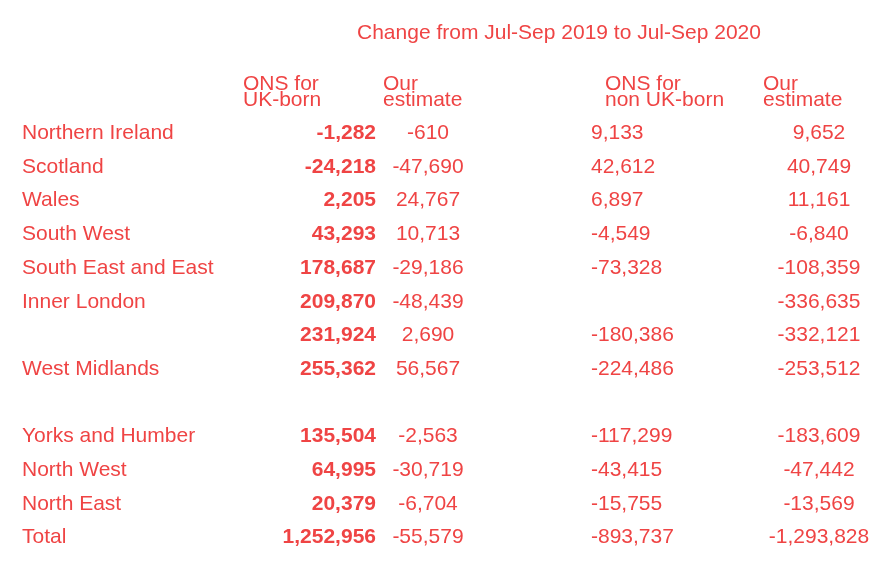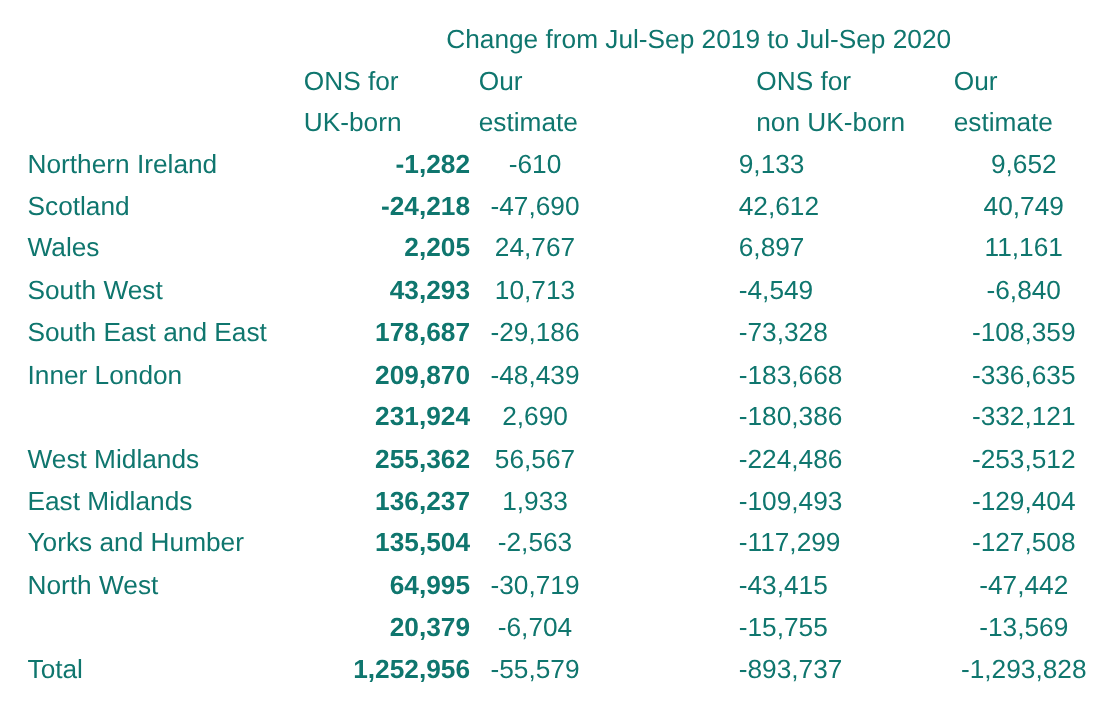--- a/index.html
+++ b/index.html
@@ -7,21 +7,21 @@
     padding: 0;
     background: #ffffff;
   }
   .sheet {
     position: relative;
     width: 892px;
     height: 577px;
     background: #ffffff;
     font-family: "Liberation Sans", sans-serif;
     font-size: 21px;
-    color: #0f766e;
+    color: #ef4444;
     overflow: hidden;
   }
   .line {
     position: absolute;
     left: 0;
     right: 0;
     height: 34px;
     line-height: 34px;
   }
   .cell {
@@ -45,21 +45,21 @@
 </style>
 </head>
 <body>
 
 <div class="sheet">
 
   <div class="line" style="top:15px">
     <span class="cell title-line">Change from Jul-Sep 2019 to Jul-Sep 2020</span>
   </div>
 
-  <div class="line" style="top:49px">
+  <div class="line" style="top:66px">
     <span class="cell h1">ONS for</span>
     <span class="cell h2">Our</span>
     <span class="cell h3">ONS for</span>
     <span class="cell h4">Our</span>
   </div>
 
   <div class="line" style="top:82px">
     <span class="cell h1">UK-born</span>
     <span class="cell h2">estimate</span>
     <span class="cell h3">non UK-born</span>
@@ -103,64 +103,57 @@
     <span class="cell c1">178,687</span>
     <span class="cell c2">-29,186</span>
     <span class="cell c3">-73,328</span>
     <span class="cell c4">-108,359</span>
   </div>
 
   <div class="line" style="top:284px">
     <span class="cell region">Inner London</span>
     <span class="cell c1">209,870</span>
     <span class="cell c2">-48,439</span>
-    <span class="cell c3">-183,668</span>
     <span class="cell c4">-336,635</span>
   </div>
 
   <div class="line" style="top:317px">
     <span class="cell c1">231,924</span>
     <span class="cell c2">2,690</span>
     <span class="cell c3">-180,386</span>
     <span class="cell c4">-332,121</span>
   </div>
 
   <div class="line" style="top:351px">
     <span class="cell region">West Midlands</span>
     <span class="cell c1">255,362</span>
     <span class="cell c2">56,567</span>
     <span class="cell c3">-224,486</span>
     <span class="cell c4">-253,512</span>
   </div>
 
-  <div class="line" style="top:385px">
-    <span class="cell region">East Midlands</span>
-    <span class="cell c1">136,237</span>
-    <span class="cell c2">1,933</span>
-    <span class="cell c3">-109,493</span>
-    <span class="cell c4">-129,404</span>
-  </div>
 
   <div class="line" style="top:418px">
     <span class="cell region">Yorks and Humber</span>
     <span class="cell c1">135,504</span>
     <span class="cell c2">-2,563</span>
     <span class="cell c3">-117,299</span>
-    <span class="cell c4">-127,508</span>
+    <span class="cell c4">-183,609</span>
   </div>
 
   <div class="line" style="top:452px">
     <span class="cell region">North West</span>
     <span class="cell c1">64,995</span>
     <span class="cell c2">-30,719</span>
     <span class="cell c3">-43,415</span>
     <span class="cell c4">-47,442</span>
   </div>
 
   <div class="line" style="top:486px">
+    <span class="cell region">North East</span>
     <span class="cell c1">20,379</span>
     <span class="cell c2">-6,704</span>
     <span class="cell c3">-15,755</span>
     <span class="cell c4">-13,569</span>
   </div>
 
   <div class="line" style="top:519px">
     <span class="cell region">Total</span>
     <span class="cell c1">1,252,956</span>
     <span class="cell c2">-55,579</span>

